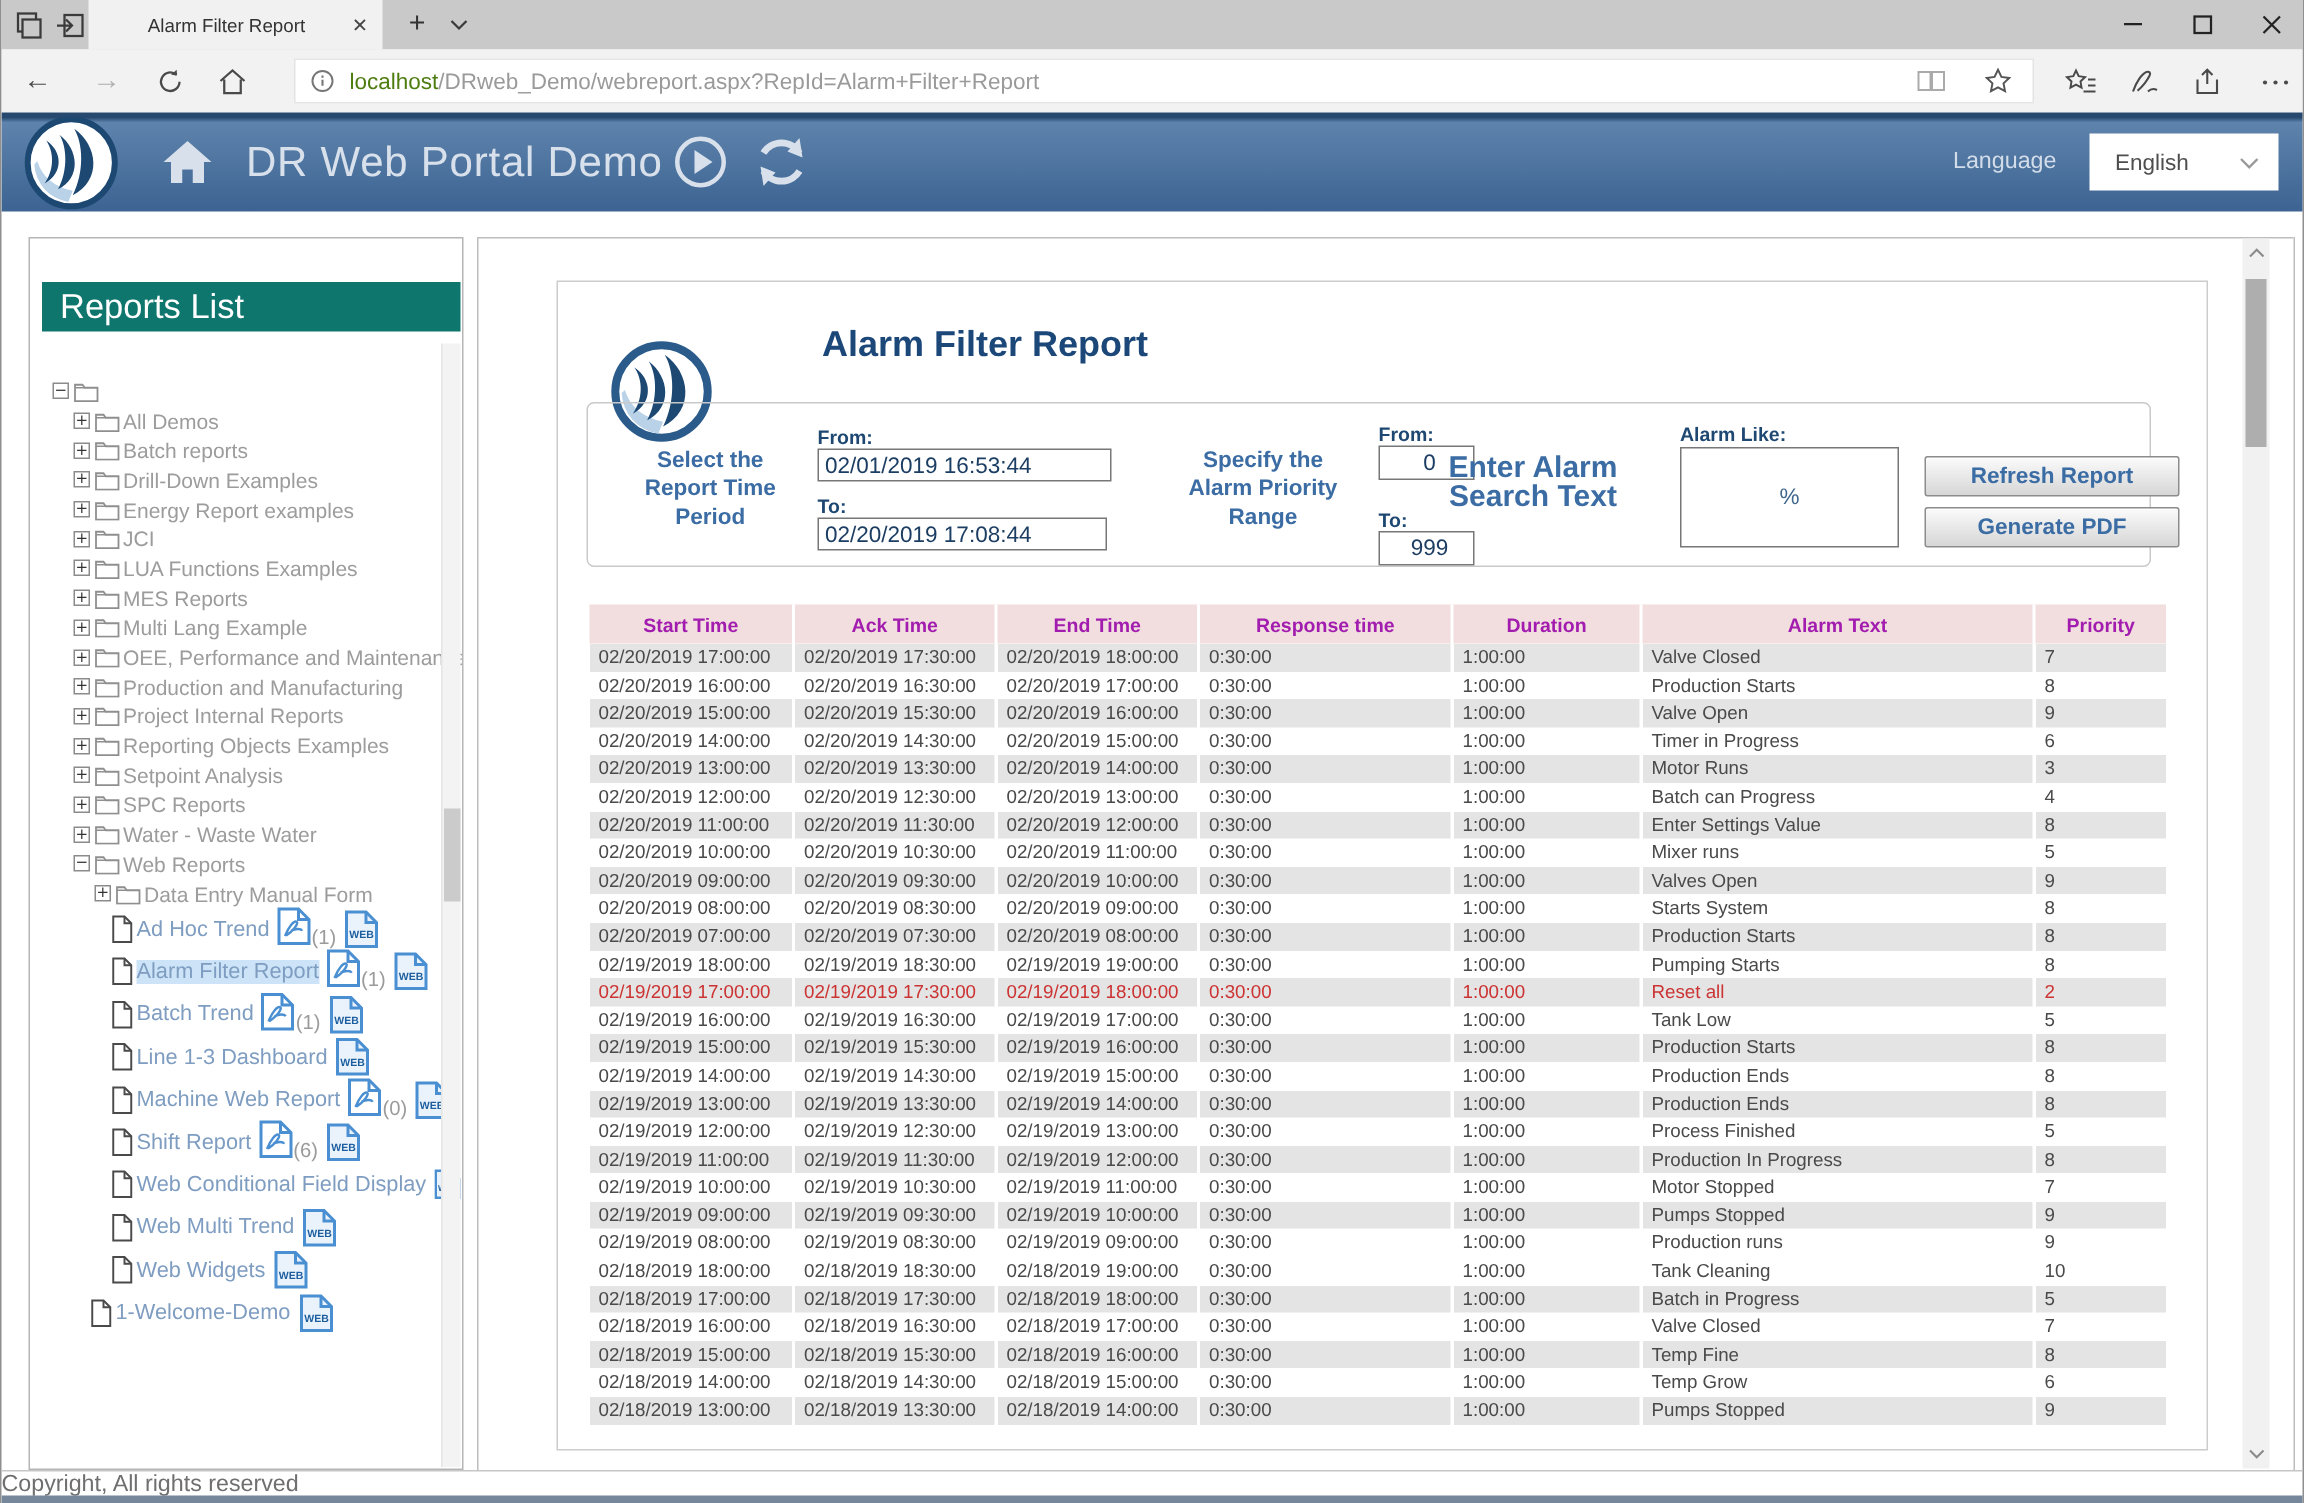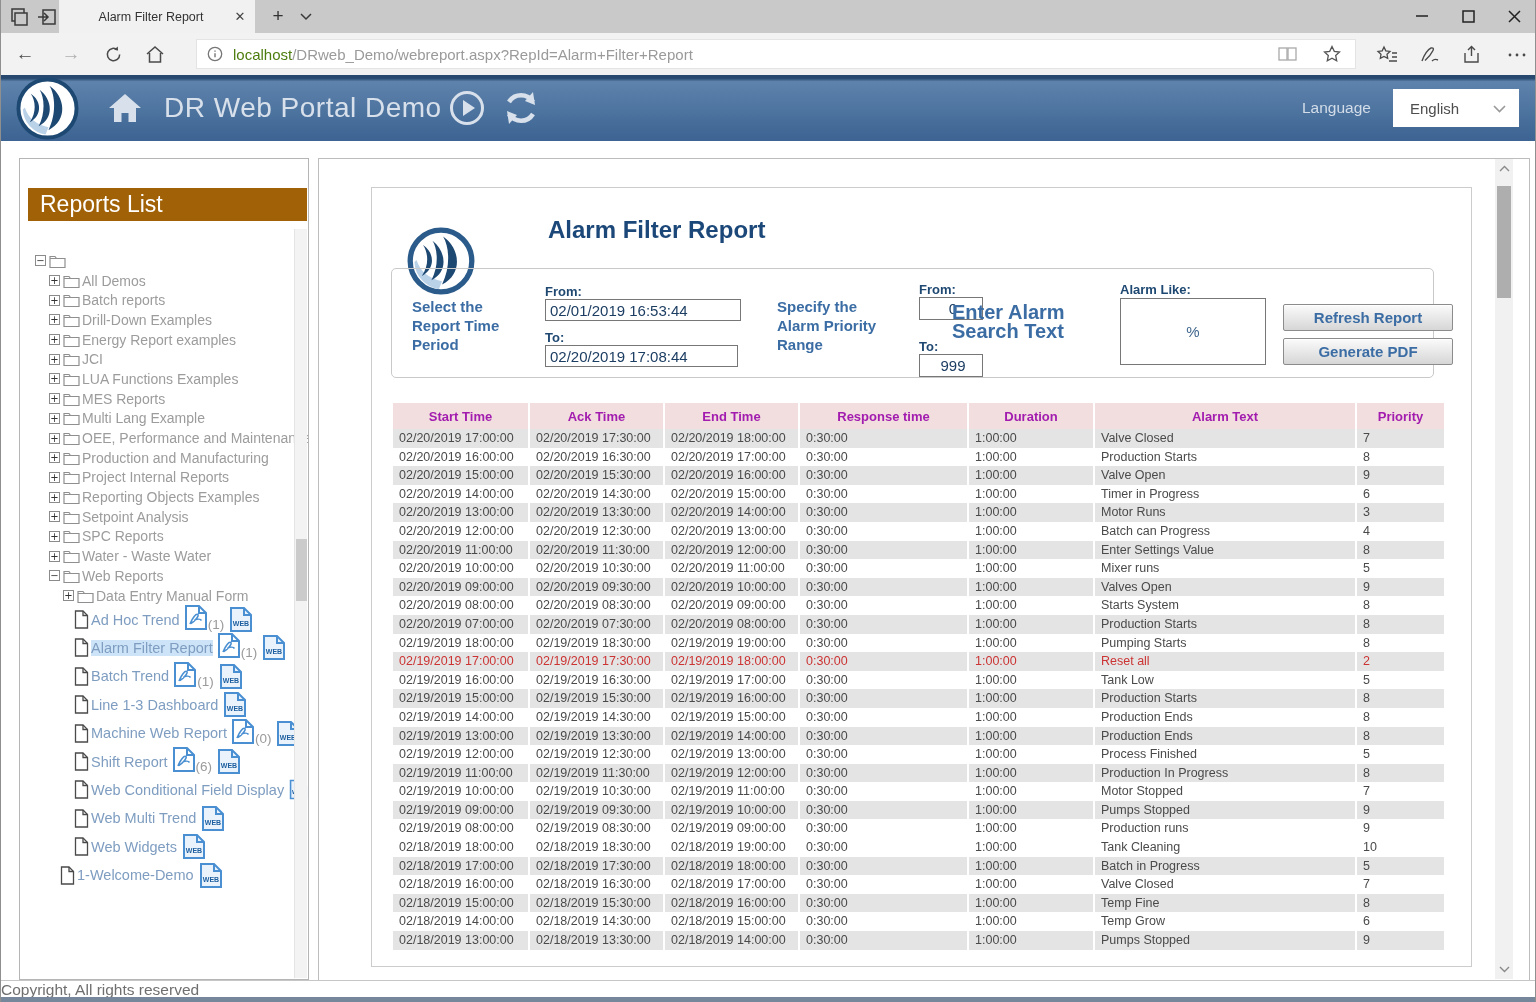--- a/index.html
+++ b/index.html
@@ -25,21 +25,21 @@
 .addricon{position:absolute;top:12px;width:22px;height:20px;color:#4a4a4a}
 
 .bluebar{position:absolute;left:0;top:75px;width:1536px;height:66px;background:linear-gradient(180deg,#27496f 0,#27496f 5%,#5e83ac 10%,#3c6392 100%)}
 .portal-title{position:absolute;left:163px;top:15px;height:36px;line-height:36px;font-size:28px;color:#d8e1eb;letter-spacing:.5px;white-space:nowrap}
 .langlabel{position:absolute;left:1301px;top:24px;font-size:15.5px;color:#d3dde9}
 .engbox{position:absolute;left:1392px;top:14px;width:126px;height:38px;background:#fff;display:flex;align-items:center}
 .engtext{font-size:15px;color:#4e4e4e;margin-left:17px;flex:1}
 .engchev{margin-right:12px}
 
 .sidebar{position:absolute;left:18px;top:158px;width:290px;height:822px;border:1px solid #b5b5b5;background:#fff}
-.sb-title{position:absolute;left:8px;top:29px;width:279px;height:33px;background:#a16207;color:#fff;font-size:23px;line-height:33px;padding-left:12px;white-space:nowrap}
+.sb-title{position:absolute;left:8px;top:29px;width:279px;height:33px;background:#0f766e;color:#fff;font-size:23px;line-height:33px;padding-left:12px;white-space:nowrap}
 .sb-track{position:absolute;right:1px;top:70px;bottom:1px;width:13px;background:#f3f3f3;border-left:1px solid #e4e4e4}
 .sb-thumb{position:absolute;left:1px;top:310px;width:11px;height:62px;background:#cbcbcb}
 .tree{position:absolute;left:0;top:92px;right:0;bottom:2px;overflow:hidden}
 .trow{display:flex;align-items:center;white-space:nowrap}
 .trow.f{height:19.7px}
 .trow.l{height:28.4px}
 .xbox{width:11px;min-width:11px;height:11px;border:1px solid #8b8b8b;background:#fff;text-align:center;font-size:10px;line-height:9px;color:#333;margin-right:3px;font-family:"DejaVu Sans",sans-serif}
 .fico{margin-right:2px;flex-shrink:0}
 .flabel{font-size:14px;color:#9c9c9c}
 .pico{margin-right:2px;flex-shrink:0}
@@ -53,21 +53,21 @@
 .mf-left{position:absolute;left:317px;top:158px;width:1px;height:822px;background:#bdbdbd}
 .mf-right{position:absolute;left:1528px;top:158px;width:1px;height:822px;background:#bdbdbd}
 .hr-bottom{position:absolute;left:0;top:980px;width:1536px;height:1px;background:#c6c6c6}
 .mainscroll{position:absolute;left:1494px;top:159px;width:18px;height:820px;background:#f1f1f1}
 .ms-thumb{position:absolute;left:2px;top:27px;width:14px;height:112px;background:#aeaeae}
 .ms-chev{position:absolute;left:4px}
 
 .report{position:absolute;left:370px;top:187px;width:1101px;height:780px;border:1px solid #ccc;background:#fff}
 .rep-title{position:absolute;left:176px;top:28px;font-size:24px;font-weight:bold;color:#1b4779}
 .filterbox{position:absolute;left:19px;top:80px;width:1043px;height:110px;border:1px solid #c9c9c9;border-radius:5px}
-.flabel-blue{position:absolute;font-size:15px;font-weight:bold;color:#3b6da4;text-align:left;line-height:19px;white-space:pre-line}
+.flabel-blue{position:absolute;font-size:15px;font-weight:bold;color:#3b6da4;text-align:center;line-height:19px;white-space:pre-line}
 .small-label{position:absolute;font-size:13px;font-weight:bold;color:#1e4872}
 .finput{position:absolute;border:1px solid #777;font-size:15px;color:#1d3e63;padding-left:4px;background:#fff;font-family:"Liberation Sans",sans-serif}
 .fbtn{position:absolute;left:891px;width:170px;height:27px;border:1px solid #8c8c8c;border-radius:2px;background:linear-gradient(#fbfbfb,#d6d6d6);font-size:15px;font-weight:bold;color:#3b6da4;font-family:"Liberation Sans",sans-serif;box-shadow:inset 0 1px 0 #fff}
 .alarmlike{position:absolute;left:728px;top:29px;width:146px;height:67px;border:1px solid #777;font-size:15px;color:#3f668c;text-align:center;padding-top:24px}
 
 .alarmtable{position:absolute;left:21px;top:215px;width:1051px;border-collapse:collapse;table-layout:fixed}
 .alarmtable th{height:26px;background:#f2dede;font-size:13px;font-weight:bold;color:#a21caf;border-right:2px solid #fff}
 .alarmtable th:last-child,.alarmtable td:last-child{border-right:none}
 .alarmtable td{height:18.6px;line-height:18.6px;font-size:12.5px;color:#4a4a4a;padding-left:6px;border-right:2px solid #fff;overflow:hidden;white-space:nowrap}
 .alarmtable tr.odd{background:#e4e4e4}

